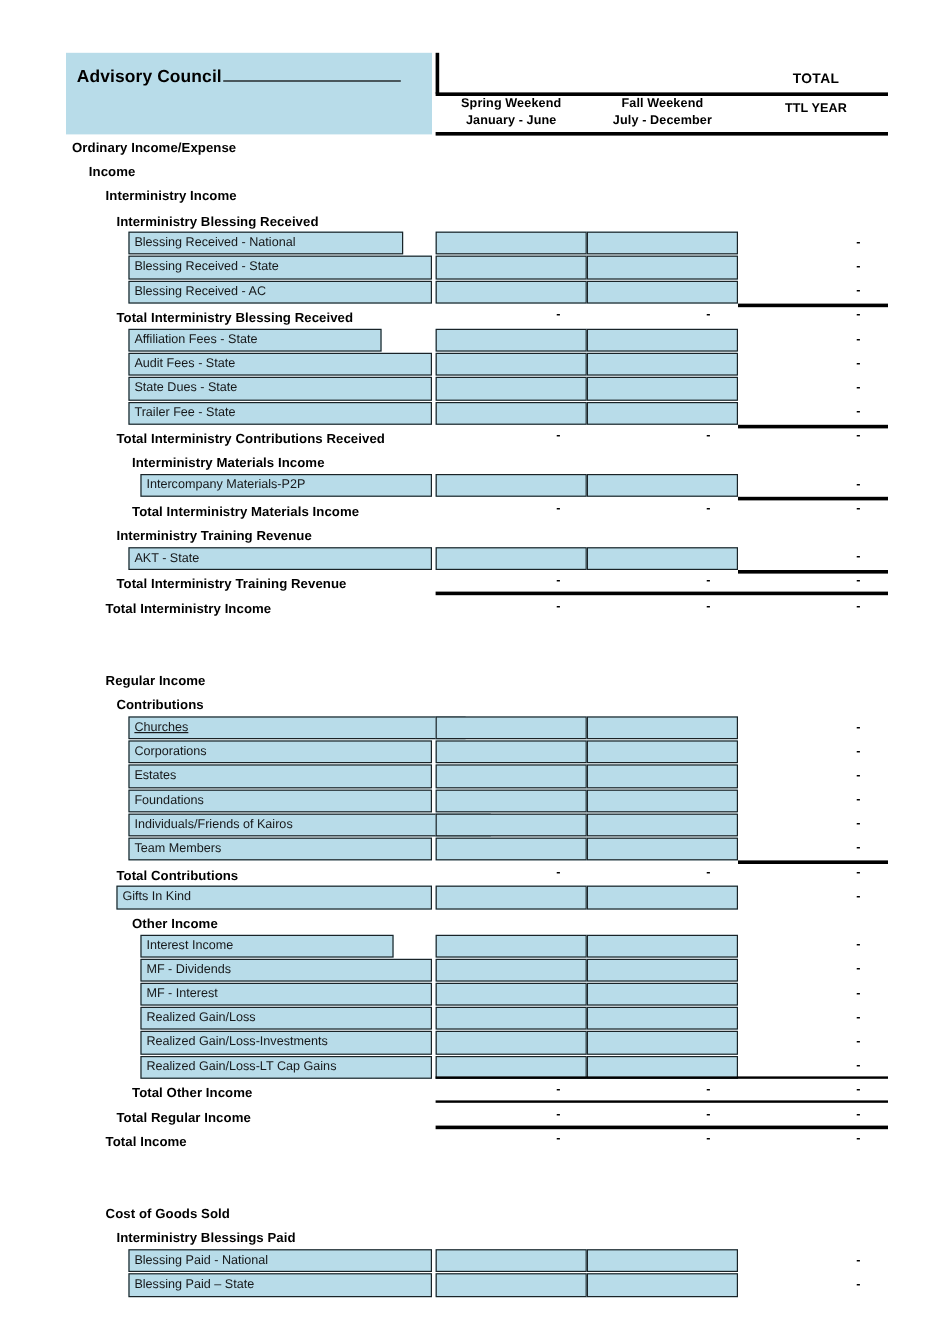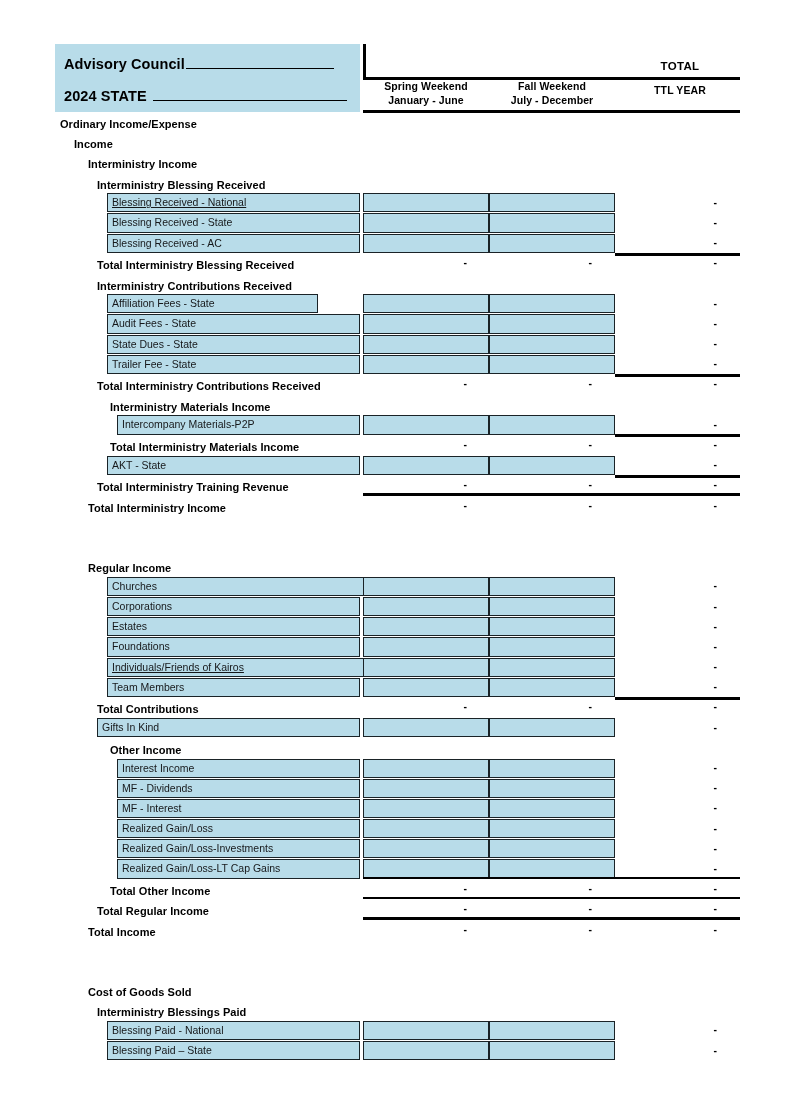--- a/index.html
+++ b/index.html
@@ -185,23 +185,20 @@
   .spacer { height: 20.2px; }
 </style>
 </head>
 <body>
 
 <div id="header">
 
   <div class="hdr-title-block">
     <div class="hdr-line1">
       <span>Advisory Council</span><span class="hdr-rule r1"></span>
-    </div>
-    <div class="hdr-line2">
-      <span>2024 STATE</span><span class="hdr-rule r2"></span>
     </div>
   </div>
 
   <div class="hdr-vsep"></div>
 
   <div class="hdr-total">TOTAL</div>
   <div class="hdr-bar-top"></div>
 
   <div class="hdr-col c1">
     <div>Spring Weekend</div>
@@ -224,21 +221,21 @@
       <div class="glabel lvl1">Income</div>
     </div>
     <div class="row">
       <div class="glabel lvl2">Interministry Income</div>
     </div>
     <div class="row">
       <div class="glabel lvl3">Interministry Blessing Received</div>
     </div>
     <div class="row">
       <div class="cellgroup">
-        <div class="cell name" style="left: 107px; width: 253px; text-decoration: underline;">Blessing Received - National</div>
+        <div class="cell name" style="left: 107px; width: 229px;">Blessing Received - National</div>
         <div class="cell num" style="left: 363px; width: 126px;"></div>
         <div class="cell num" style="left: 489px; width: 126px;"></div>
       </div>
       <div class="val v3">-</div>
     </div>
     <div class="row">
       <div class="cellgroup">
         <div class="cell name" style="left: 107px; width: 253px;">Blessing Received - State</div>
         <div class="cell num" style="left: 363px; width: 126px;"></div>
         <div class="cell num" style="left: 489px; width: 126px;"></div>
@@ -254,23 +251,20 @@
       <div class="val v3">-</div>
       <div class="rule thick span-right" style="top: 19.5px;"></div>
     </div>
     <div class="row">
       <div class="glabel lvl3">Total Interministry Blessing Received</div>
       <div class="val v1">-</div>
       <div class="val v2">-</div>
       <div class="val v3">-</div>
     </div>
     <div class="row">
-      <div class="glabel lvl3">Interministry Contributions Received</div>
-    </div>
-    <div class="row">
       <div class="cellgroup">
         <div class="cell name" style="left: 107px; width: 211px;">Affiliation Fees - State</div>
         <div class="cell num" style="left: 363px; width: 126px;"></div>
         <div class="cell num" style="left: 489px; width: 126px;"></div>
       </div>
       <div class="val v3">-</div>
     </div>
     <div class="row">
       <div class="cellgroup">
         <div class="cell name" style="left: 107px; width: 253px;">Audit Fees - State</div>
@@ -312,20 +306,23 @@
         <div class="cell num" style="left: 489px; width: 126px;"></div>
       </div>
       <div class="val v3">-</div>
       <div class="rule thick span-right" style="top: 19.5px;"></div>
     </div>
     <div class="row">
       <div class="glabel lvl4">Total Interministry Materials Income</div>
       <div class="val v1">-</div>
       <div class="val v2">-</div>
       <div class="val v3">-</div>
+    </div>
+    <div class="row">
+      <div class="glabel lvl3">Interministry Training Revenue</div>
     </div>
     <div class="row">
       <div class="cellgroup">
         <div class="cell name" style="left: 107px; width: 253px;">AKT - State</div>
         <div class="cell num" style="left: 363px; width: 126px;"></div>
         <div class="cell num" style="left: 489px; width: 126px;"></div>
       </div>
       <div class="val v3">-</div>
       <div class="rule thick span-right" style="top: 19.5px;"></div>
     </div>
@@ -341,22 +338,25 @@
       <div class="val v1">-</div>
       <div class="val v2">-</div>
       <div class="val v3">-</div>
     </div>
     <div class="row spacer"></div>
     <div class="row spacer"></div>
     <div class="row">
       <div class="glabel lvl2">Regular Income</div>
     </div>
     <div class="row">
-      <div class="cellgroup">
-        <div class="cell name" style="left: 107px; width: 281px;">Churches</div>
+      <div class="glabel lvl3">Contributions</div>
+    </div>
+    <div class="row">
+      <div class="cellgroup">
+        <div class="cell name" style="left: 107px; width: 281px; text-decoration: underline;">Churches</div>
         <div class="cell num" style="left: 363px; width: 126px;"></div>
         <div class="cell num" style="left: 489px; width: 126px;"></div>
       </div>
       <div class="val v3">-</div>
     </div>
     <div class="row">
       <div class="cellgroup">
         <div class="cell name" style="left: 107px; width: 253px;">Corporations</div>
         <div class="cell num" style="left: 363px; width: 126px;"></div>
         <div class="cell num" style="left: 489px; width: 126px;"></div>
@@ -374,21 +374,21 @@
     <div class="row">
       <div class="cellgroup">
         <div class="cell name" style="left: 107px; width: 253px;">Foundations</div>
         <div class="cell num" style="left: 363px; width: 126px;"></div>
         <div class="cell num" style="left: 489px; width: 126px;"></div>
       </div>
       <div class="val v3">-</div>
     </div>
     <div class="row">
       <div class="cellgroup">
-        <div class="cell name" style="left: 107px; width: 302px; text-decoration: underline;">Individuals/Friends of Kairos</div>
+        <div class="cell name" style="left: 107px; width: 302px;">Individuals/Friends of Kairos</div>
         <div class="cell num" style="left: 363px; width: 126px;"></div>
         <div class="cell num" style="left: 489px; width: 126px;"></div>
       </div>
       <div class="val v3">-</div>
     </div>
     <div class="row">
       <div class="cellgroup">
         <div class="cell name" style="left: 107px; width: 253px;">Team Members</div>
         <div class="cell num" style="left: 363px; width: 126px;"></div>
         <div class="cell num" style="left: 489px; width: 126px;"></div>
@@ -408,21 +408,21 @@
         <div class="cell num" style="left: 363px; width: 126px;"></div>
         <div class="cell num" style="left: 489px; width: 126px;"></div>
       </div>
       <div class="val v3">-</div>
     </div>
     <div class="row">
       <div class="glabel lvl4">Other Income</div>
     </div>
     <div class="row">
       <div class="cellgroup">
-        <div class="cell name" style="left: 117px; width: 243px;">Interest Income</div>
+        <div class="cell name" style="left: 117px; width: 211px;">Interest Income</div>
         <div class="cell num" style="left: 363px; width: 126px;"></div>
         <div class="cell num" style="left: 489px; width: 126px;"></div>
       </div>
       <div class="val v3">-</div>
     </div>
     <div class="row">
       <div class="cellgroup">
         <div class="cell name" style="left: 117px; width: 243px;">MF - Dividends</div>
         <div class="cell num" style="left: 363px; width: 126px;"></div>
         <div class="cell num" style="left: 489px; width: 126px;"></div>

